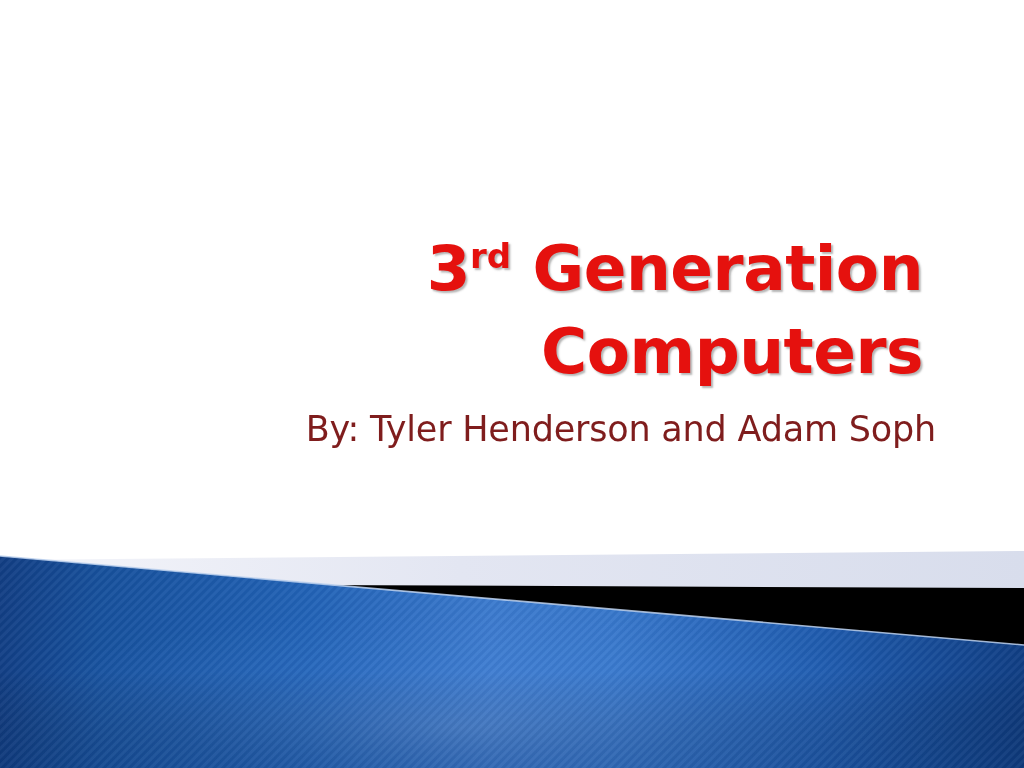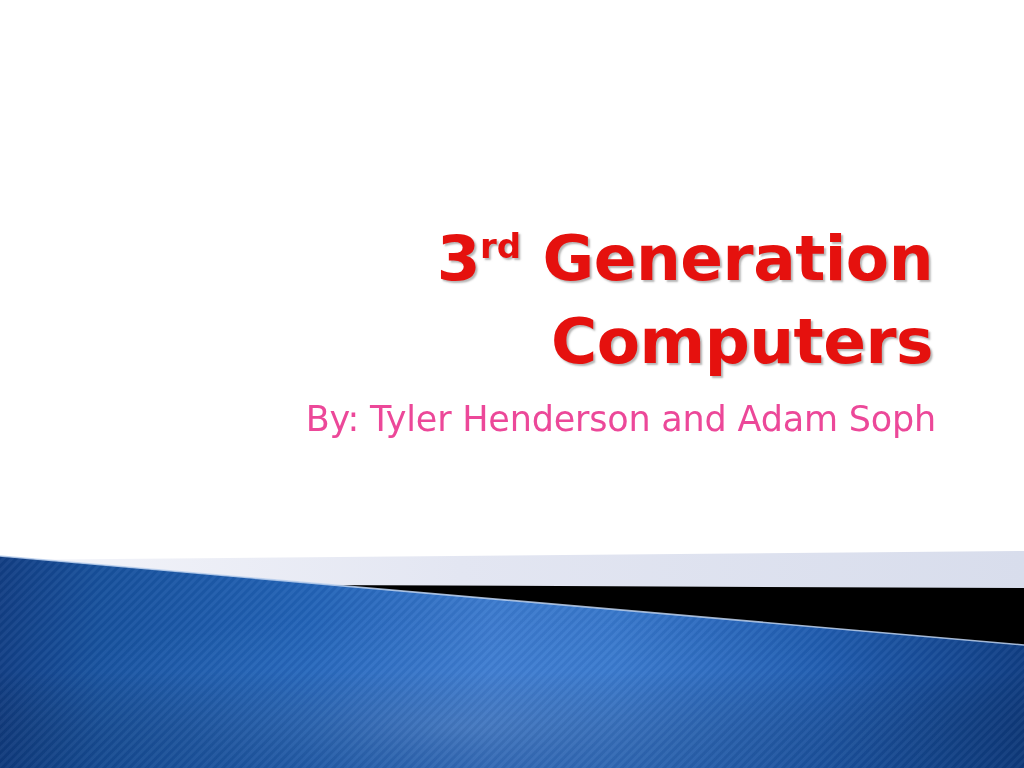--- a/index.html
+++ b/index.html
@@ -38,21 +38,21 @@
   
   .text-block {
     position: absolute;
     left: 250px;
     top: 214px;
     width: 686px;
     text-align: right;
   }
 
   .slide-title {
-    margin: 3px;
+    margin: 13px;
     font-family: "DejaVu Sans", sans-serif;
     font-size: 63px;
     font-weight: 700;
     line-height: 1.32;
     letter-spacing: -0.5px;
     color: #E5110E;
     text-shadow: 2px 2px 2px rgba(120,120,120,0.55);
     white-space: normal;
   }
   .slide-title .ordinal-suffix {
@@ -62,21 +62,21 @@
     letter-spacing: 0;
   }
 
   .slide-subtitle {
     margin: 16px 0 0 0;
     font-family: "DejaVu Sans", sans-serif;
     font-size: 35px;
     font-weight: 400;
     line-height: 1.15;
     letter-spacing: -0.2px;
-    color: #ec4899;
+    color: #7f1d1d;
   }
 </style>
 </head>
 <body>
 
 <div class="slide">
 
   <div class="slide-decoration">
     <svg viewBox="0 0 1024 768" width="1024" height="768" xmlns="http://www.w3.org/2000/svg" aria-hidden="true">
       <defs>

